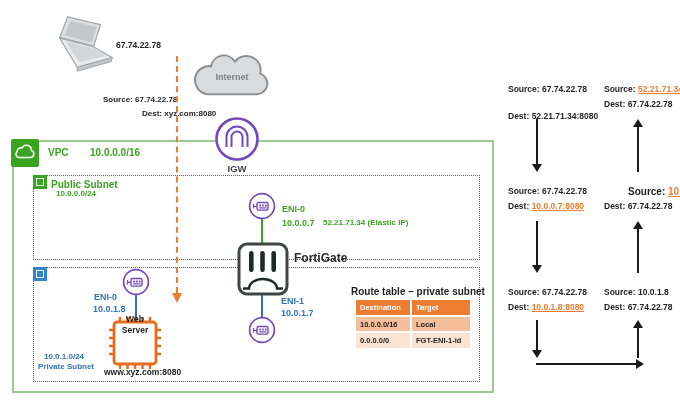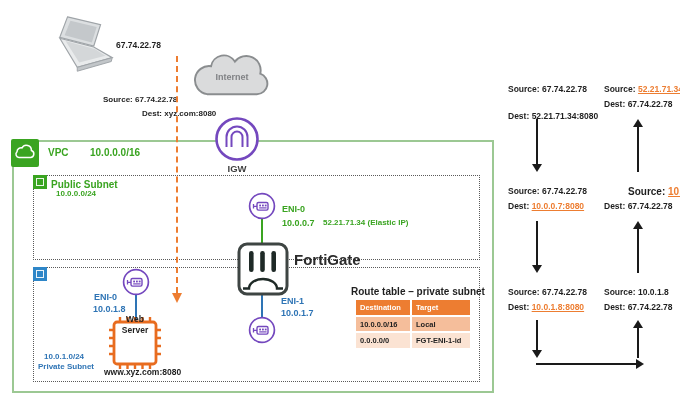--- a/index.html
+++ b/index.html
@@ -119,21 +119,21 @@
 
   <div class="icon" style="left:237px;top:242px;z-index:6;">
     <svg width="52" height="54" viewBox="0 0 52 54">
       <rect x="2" y="2" width="48" height="50" rx="8" fill="#ffffff" stroke="#3E4543" stroke-width="3"></rect>
       <rect x="12" y="9" width="4.6" height="21" rx="2.2" fill="#1F2A27"></rect>
       <rect x="23.2" y="9" width="4.6" height="21" rx="2.2" fill="#1F2A27"></rect>
       <rect x="34.4" y="9" width="4.6" height="21" rx="2.2" fill="#1F2A27"></rect>
       <path d="M6 46.5 h6 a14 9.5 0 0 1 28 0 h6" fill="none" stroke="#1F2A27" stroke-width="2.4"></path>
     </svg>
   </div>
-  <div class="t" style="left:294px;top:252px;font-size:15px;color:#2b2b2b;">FortiGate</div>
+  <div class="t" style="left:294px;top:252px;font-size:12px;color:#2b2b2b;">FortiGate</div>
 
   <div class="conn" style="left:261px;top:295px;height:23px;background:#2E74B5;"></div>
   <div class="icon" style="left:248px;top:316px;z-index:5;">
     <svg width="28" height="28" viewBox="0 0 28 28">
       <circle cx="14" cy="14" r="12.4" fill="#ffffff" stroke="#7448BE" stroke-width="1.7"></circle>
       <rect x="9" y="10.5" width="11" height="7.6" rx="1.5" fill="none" stroke="#7448BE" stroke-width="1.4"></rect>
       <rect x="11.2" y="12.6" width="1.8" height="1.8" fill="#7448BE"></rect>
       <rect x="14" y="12.6" width="1.8" height="1.8" fill="#7448BE"></rect>
       <rect x="16.8" y="12.6" width="1.8" height="1.8" fill="#7448BE"></rect>
       <path d="M11.2 15.9 h7.4" stroke="#7448BE" stroke-width="1.2"></path>

